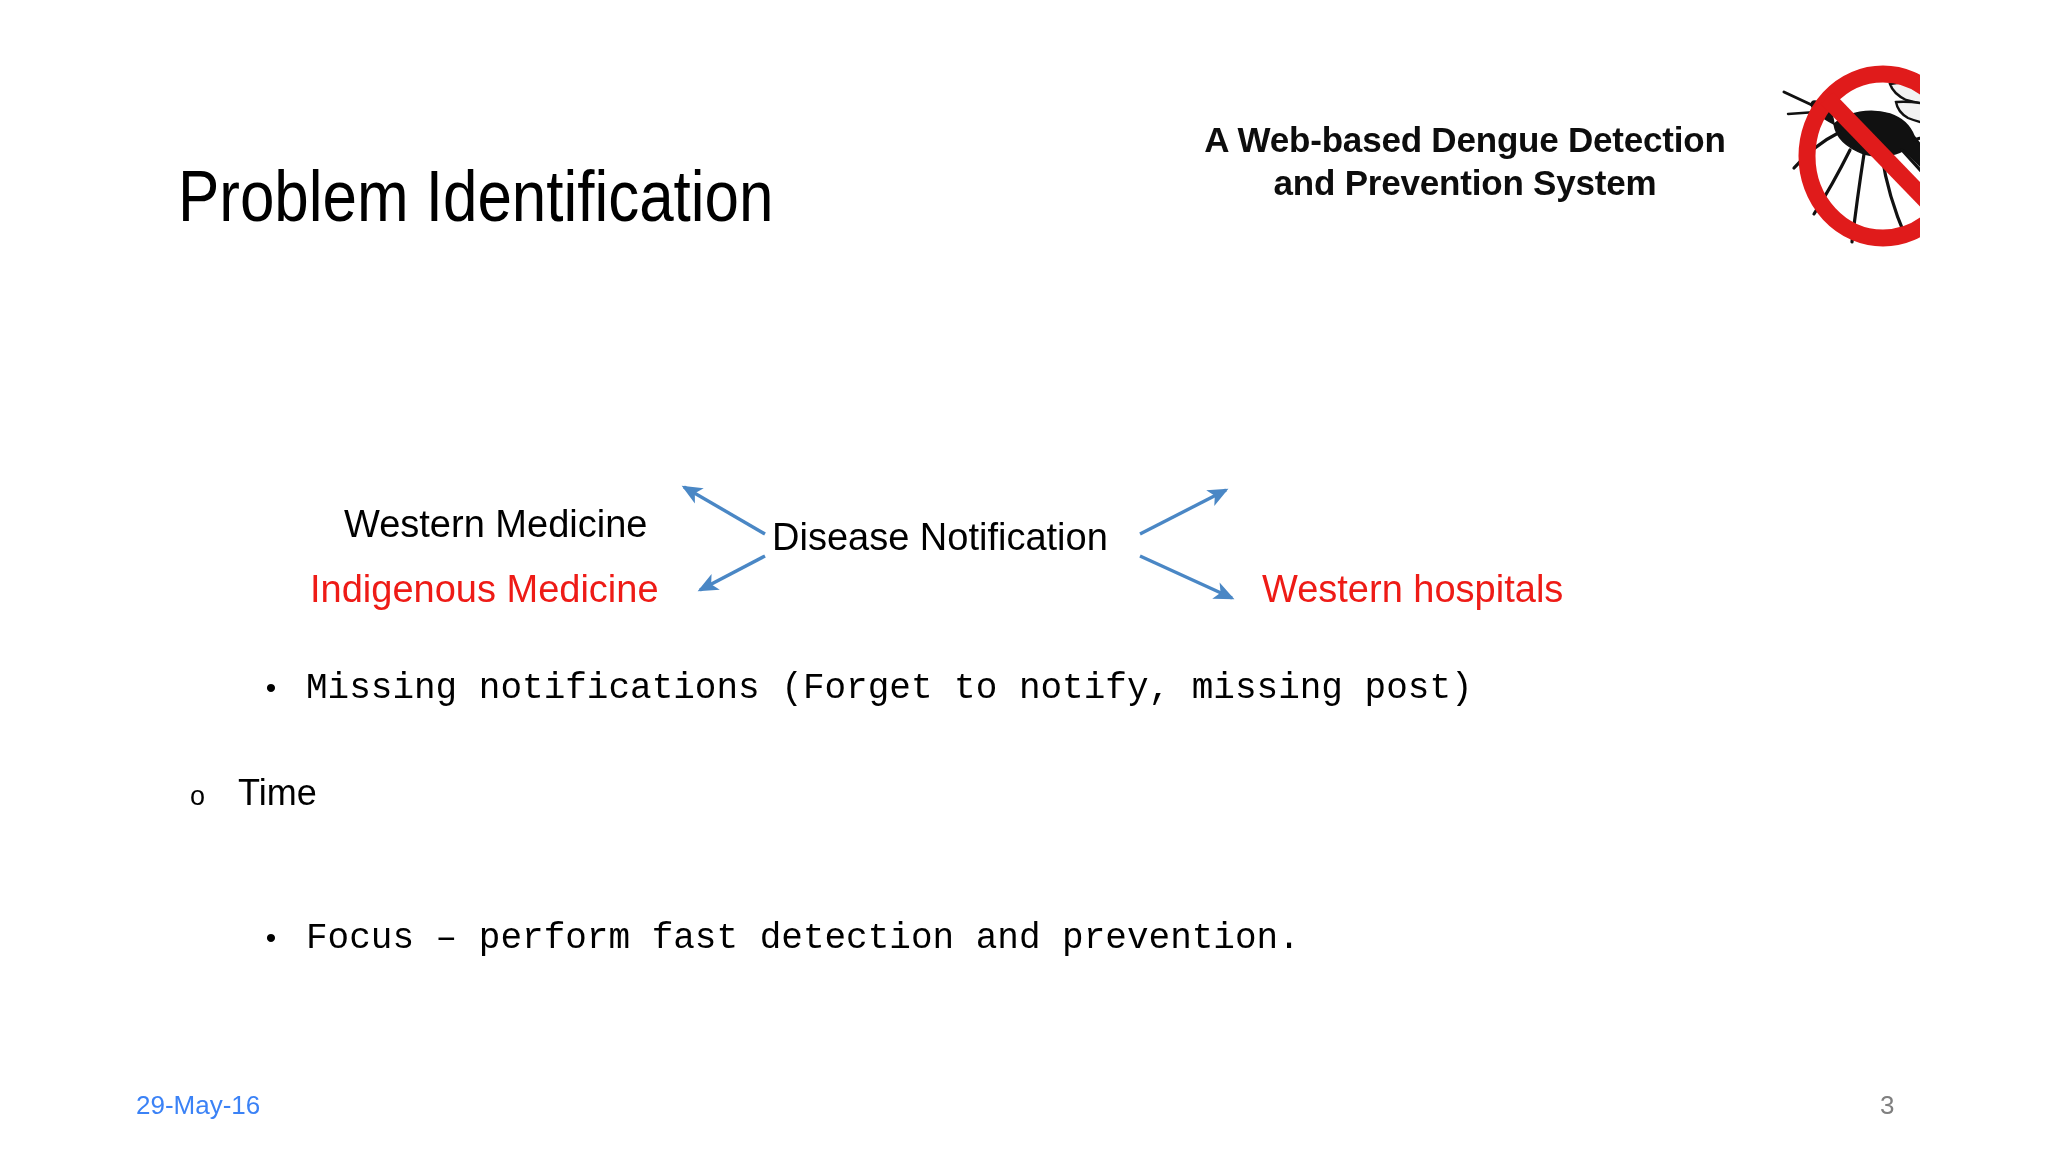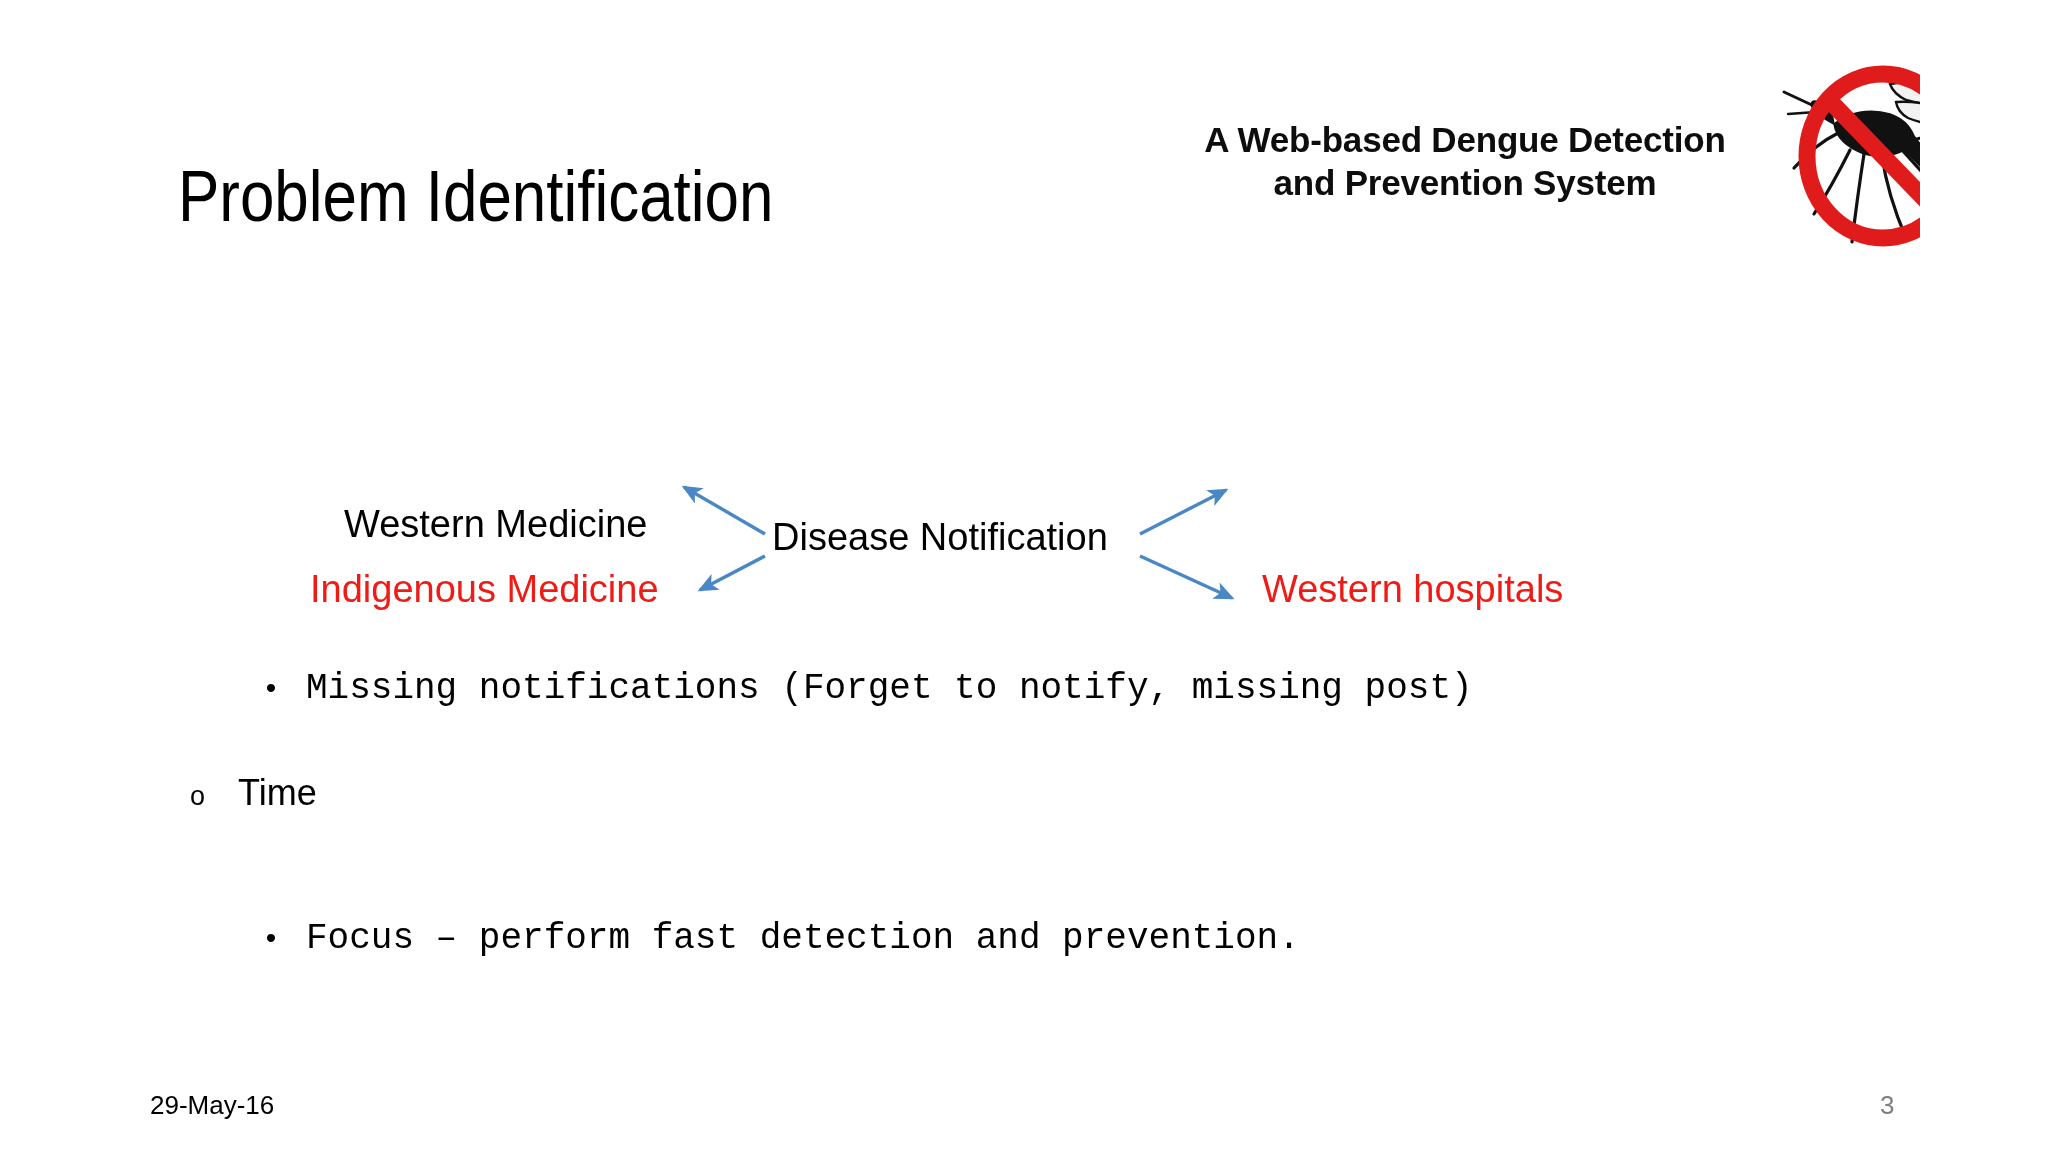--- a/index.html
+++ b/index.html
@@ -98,24 +98,24 @@
     left: 0;
     top: 0;
     width: 2048px;
     height: 1152px;
     pointer-events: none;
   }
 
   
   #footer-date {
     position: absolute;
-    left: 150px;
+    left: 136px;
     top: 1090px;
     font-size: 26px;
-    color: #000000;
+    color: #3b82f6;
     white-space: nowrap;
   }
   #footer-page {
     position: absolute;
     left: 1880px;
     top: 1090px;
     font-size: 26px;
     color: #7f7f7f;
     white-space: nowrap;
   }

